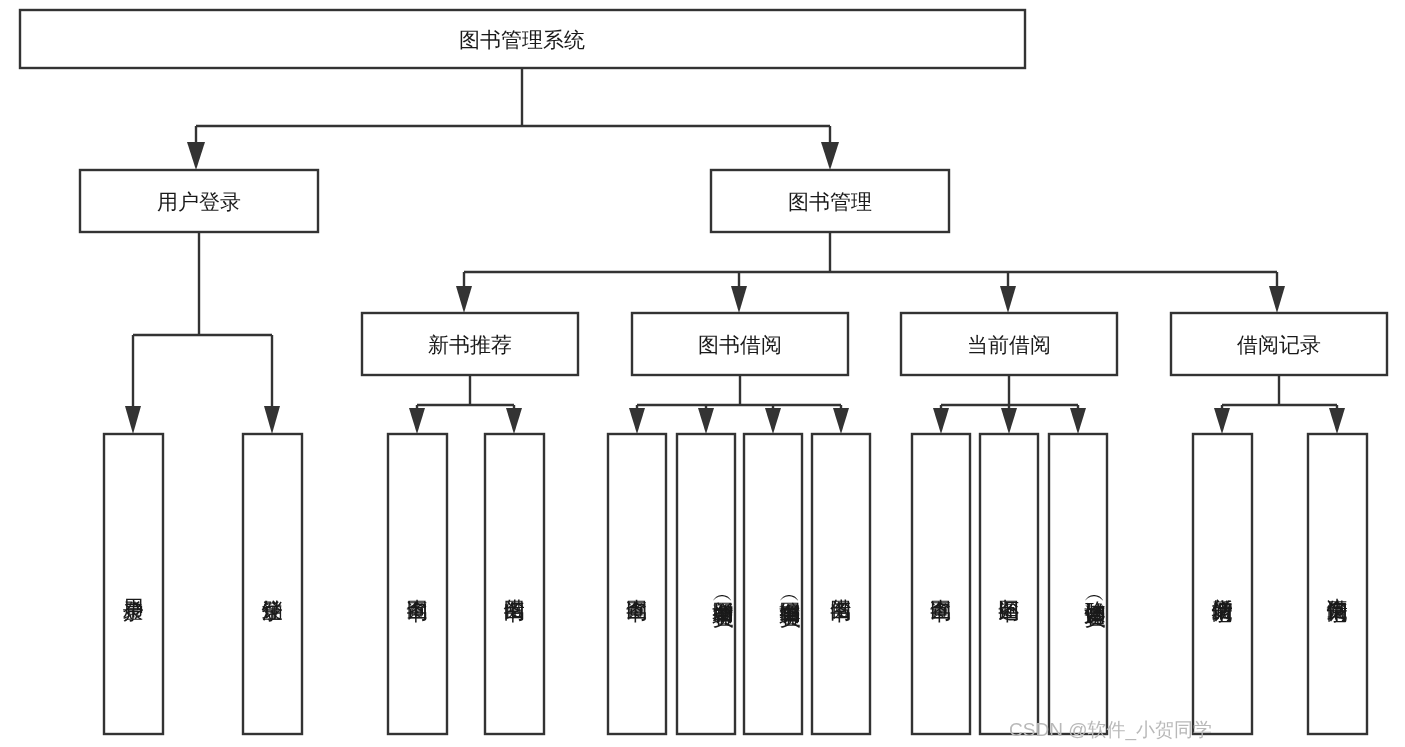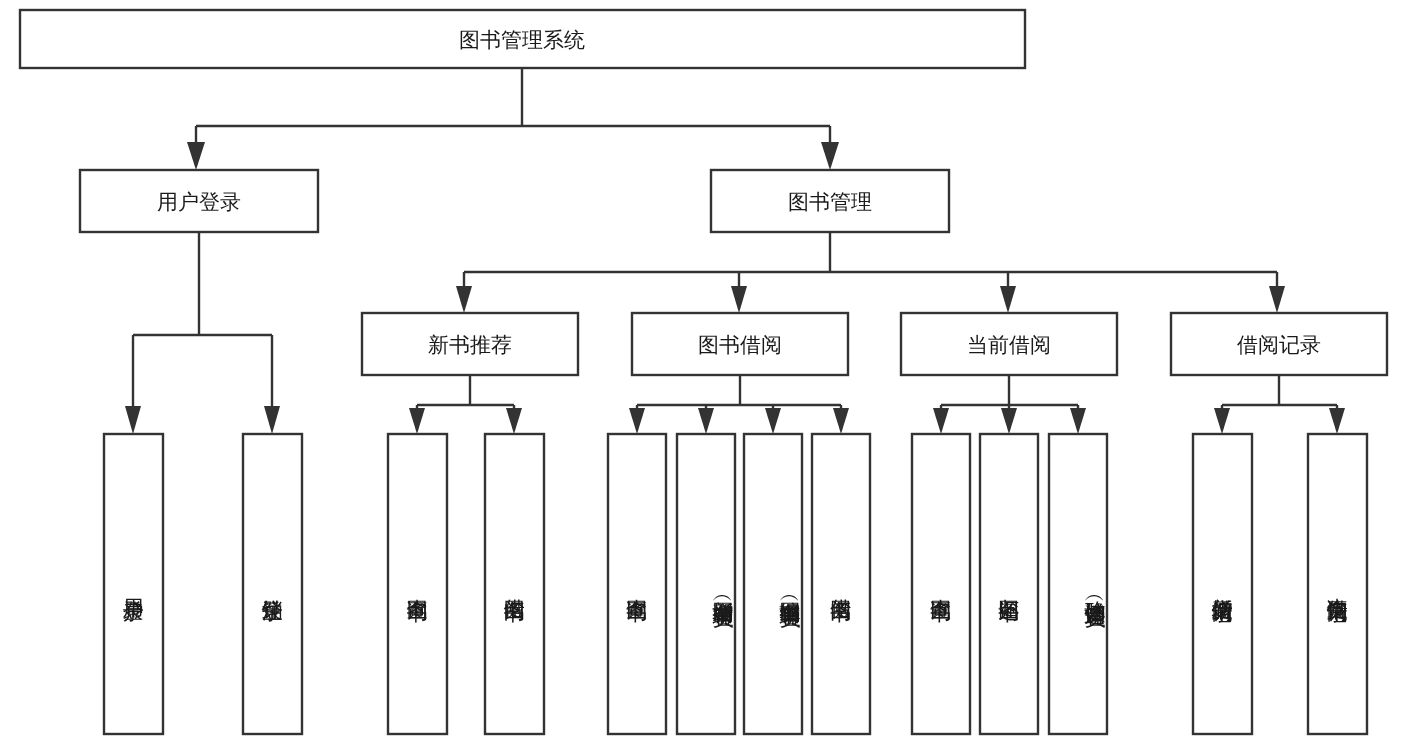--- a/index.html
+++ b/index.html
@@ -200,13 +200,14 @@
   <div class="leaf-label centered" style="left:608px; top:434px; width:58px; height:300px;">查询图书</div>
   <div class="leaf-label" style="left:677px; top:442px; width:58px; height:292px;">新增图书（管理员）</div>
   <div class="leaf-label" style="left:744px; top:442px; width:58px; height:292px;">编辑图书（管理员）</div>
   <div class="leaf-label centered" style="left:812px; top:434px; width:58px; height:300px;">借阅图书</div>
   <div class="leaf-label centered" style="left:912px; top:434px; width:58px; height:300px;">查询图书</div>
   <div class="leaf-label centered" style="left:980px; top:434px; width:58px; height:300px;">归还图书</div>
   <div class="leaf-label" style="left:1049px; top:442px; width:58px; height:292px;">确认归还（管理员）</div>
   <div class="leaf-label centered" style="left:1193px; top:434px; width:59px; height:300px;">新增借阅记录</div>
   <div class="leaf-label centered" style="left:1308px; top:434px; width:59px; height:300px;">查询借阅记录</div>
 
+  <div class="watermark">CSDN @软件_小贺同学</div>
 </div>
 
 </body></html>

